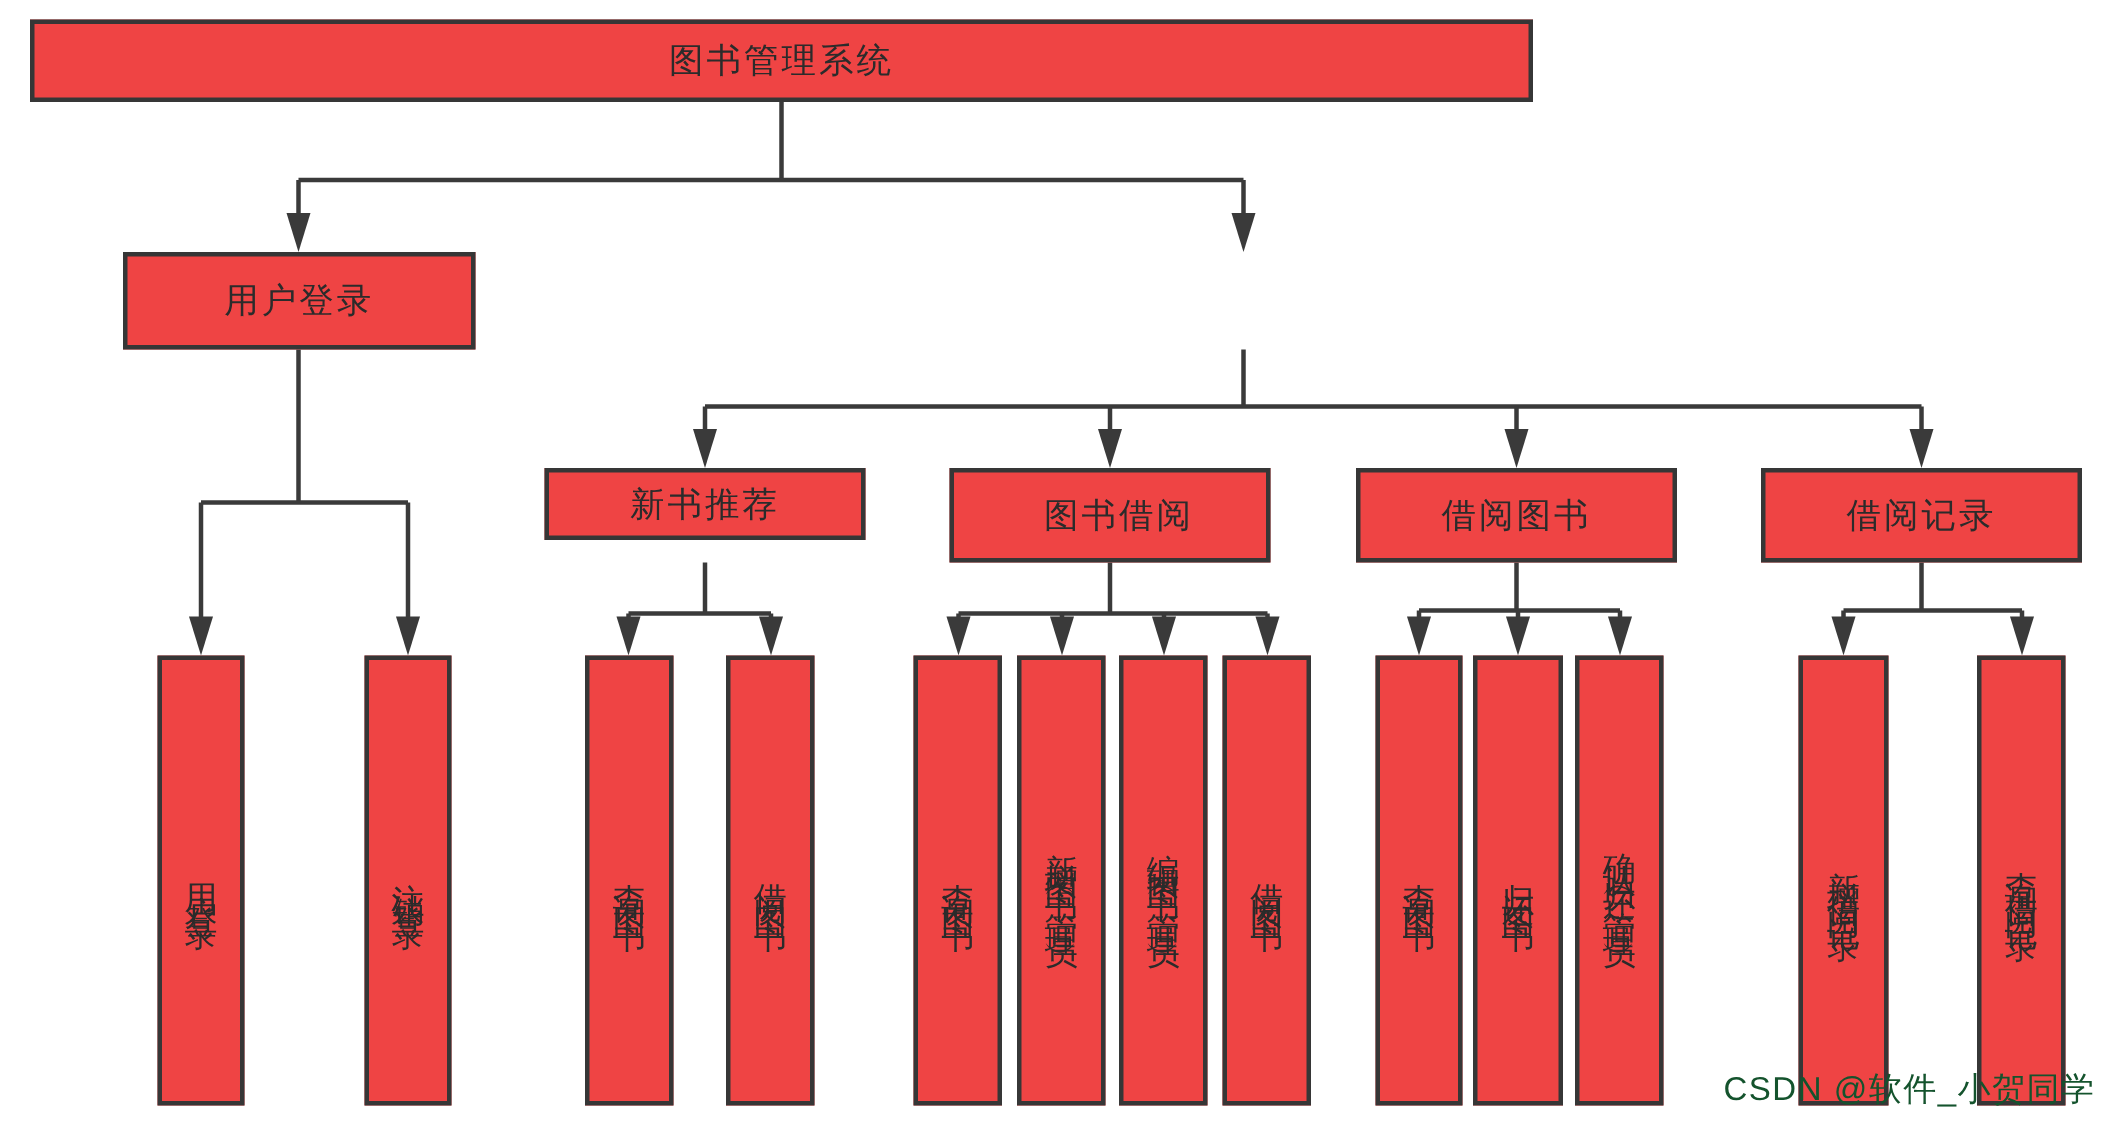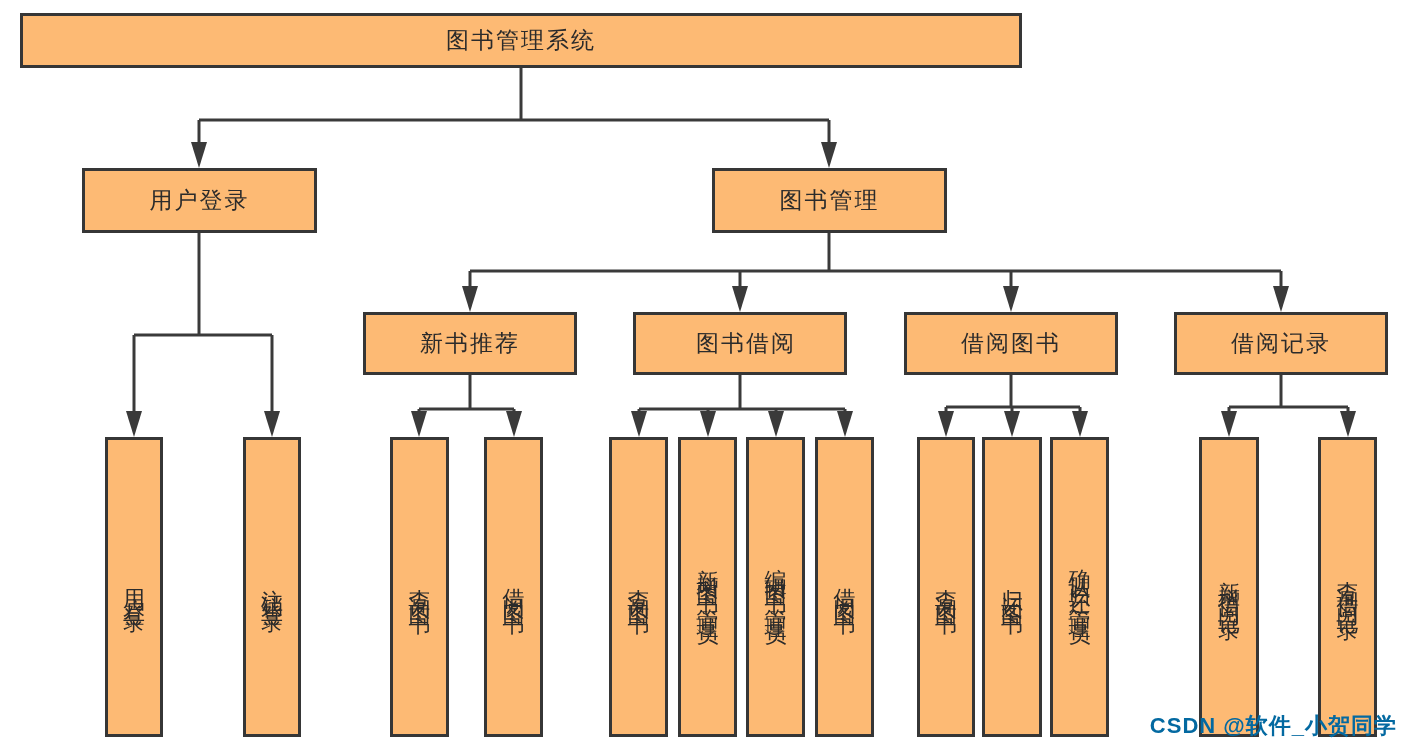--- a/index.html
+++ b/index.html
@@ -20,21 +20,21 @@
     left: 0;
     top: 0;
     width: 1405px;
     height: 747px;
     z-index: 1;
   }
   .node {
     position: absolute;
     box-sizing: border-box;
     border: 3px solid #363636;
-    background: #fdba74;
+    background: #ef4444;
     display: flex;
     align-items: center;
     justify-content: center;
     z-index: 2;
     color: #2b2b2b;
   }
   .node.h span {
     font-size: 23px;
     letter-spacing: 2px;
     white-space: nowrap;
@@ -44,25 +44,24 @@
     text-orientation: mixed;
     font-size: 22px;
     letter-spacing: 8px;
     line-height: 1;
   }
   .watermark {
     position: absolute;
     right: 8px;
     bottom: 6px;
     font-size: 22px;
-    color: #0369a1;
+    color: #14532d;
     letter-spacing: 1px;
     z-index: 3;
     white-space: nowrap;
-    font-weight: bold;
   }
   .line {
     stroke: #3a3a3a;
     stroke-width: 3;
     fill: none;
   }
   .arrow {
     fill: #3a3a3a;
     stroke: none;
   }
@@ -148,25 +147,22 @@
     </g>
   </svg>
 
   <div class="node h" style="left:20px; top:13px; width:1002px; height:55px;">
     <span>图书管理系统</span>
   </div>
 
   <div class="node h" style="left:82px; top:168px; width:235px; height:65px;">
     <span>用户登录</span>
   </div>
-  <div class="node h" style="left:712px; top:168px; width:235px; height:65px;">
-    <span>图书管理</span>
-  </div>
-
-  <div class="node h" style="left:363px; top:312px; width:214px; height:63px;">
+
+  <div class="node h" style="left:363px; top:312px; width:214px; height:48px;">
     <span>新书推荐</span>
   </div>
   <div class="node h" style="left:633px; top:312px; width:214px; height:63px;padding-left:12px;">
     <span>图书借阅</span>
   </div>
   <div class="node h" style="left:904px; top:312px; width:214px; height:63px;">
     <span>借阅图书</span>
   </div>
   <div class="node h" style="left:1174px; top:312px; width:214px; height:63px;">
     <span>借阅记录</span>

